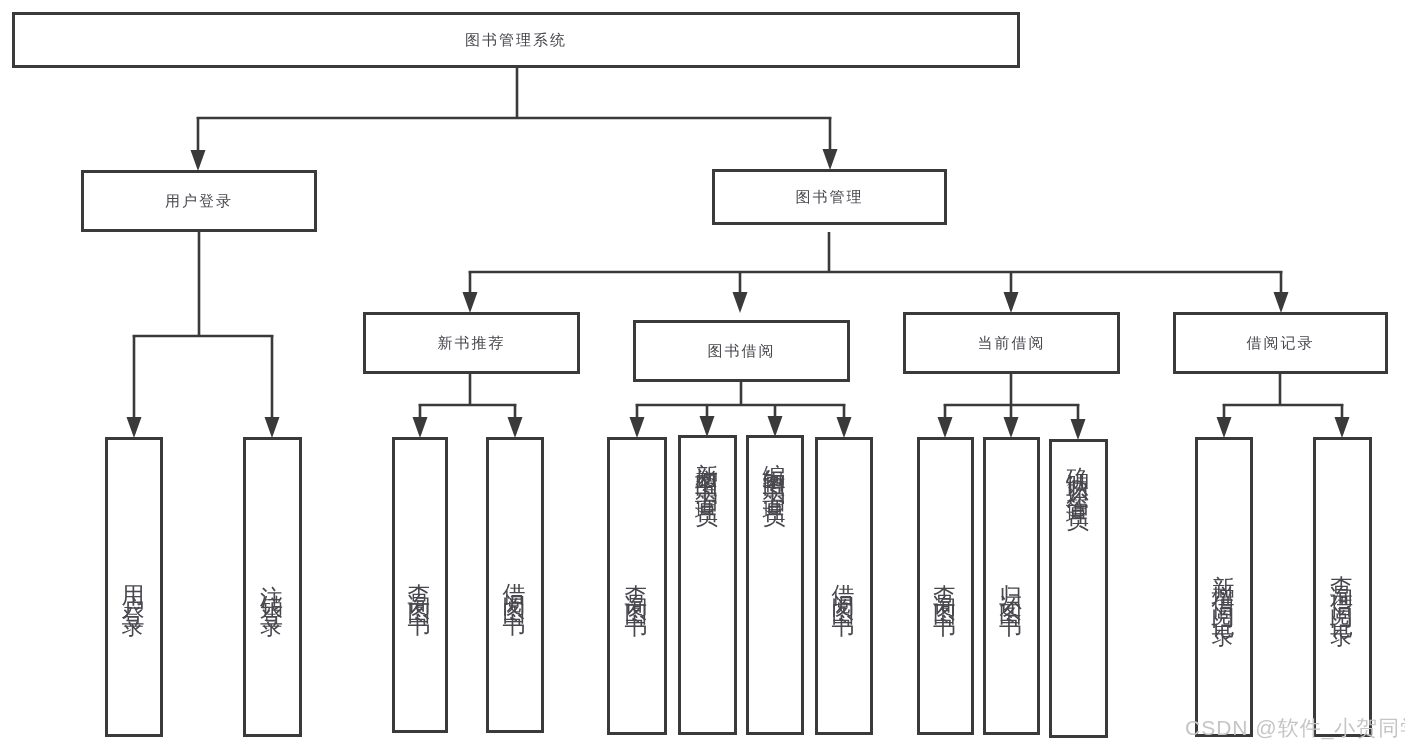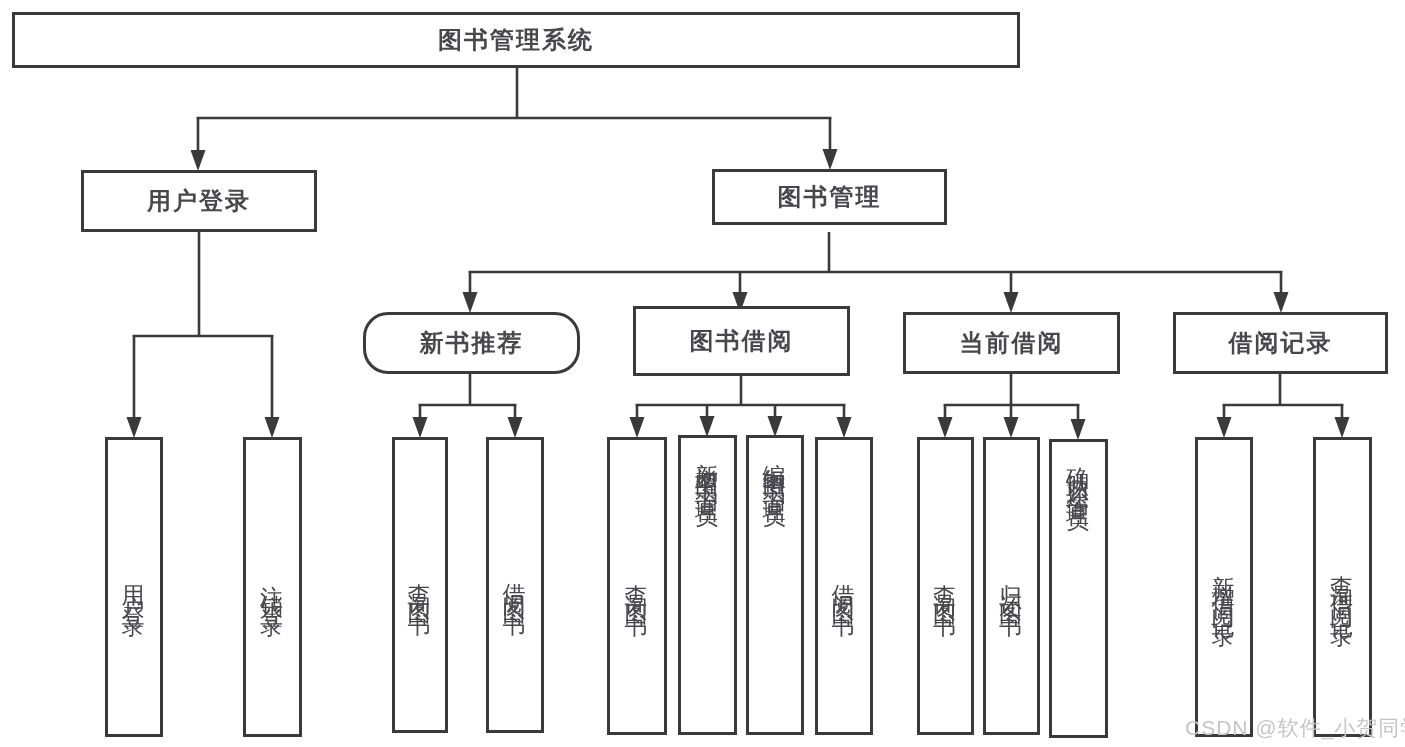--- a/index.html
+++ b/index.html
@@ -8,34 +8,34 @@
     font-family:"Liberation Sans","DejaVu Sans",sans-serif;overflow:hidden;
   }
   .wires{position:absolute;left:0;top:0;}
   .wires line{stroke:var(--line,#3a3a3a);stroke-width:2.6;}
   .wires polygon{fill:var(--line,#3a3a3a);}
   .box{
     position:absolute;box-sizing:border-box;border:3px solid var(--line,#3a3a3a);
     background:#fff;color:var(--text,#47474d);display:flex;align-items:center;
     justify-content:center;z-index:2;
   }
-  .hbox{font-size:24px;letter-spacing:2px;font-weight:700;}
+  .hbox{font-size:15px;letter-spacing:2px;font-weight:400;}
   .vbox{
     writing-mode:vertical-rl;text-orientation:mixed;font-size:23px;
     letter-spacing:10px;font-weight:500;
   }
   .vbox.dense{letter-spacing:6px;justify-content:flex-start;padding-top:7px;}
   
   .n-root{left:12px;top:12px;width:1008px;height:56px;}
   .n-login{left:81px;top:170px;width:236px;height:62px;}
   .n-mgmt{left:712px;top:169px;width:235px;height:56px;}
   .n-login-user{left:105px;top:437px;width:58px;height:300px;}
   .n-login-logout{left:243px;top:437px;width:59px;height:300px;}
-  .n-rec{left:363px;top:312px;width:217px;height:62px;border-radius:25px;}
-  .n-borrow{left:633px;top:306px;width:217px;height:70px;}
+  .n-rec{left:363px;top:312px;width:217px;height:62px;}
+  .n-borrow{left:633px;top:320px;width:217px;height:62px;}
   .n-current{left:903px;top:312px;width:217px;height:62px;}
   .n-records{left:1173px;top:312px;width:215px;height:62px;}
   .n-rec-query{left:392px;top:437px;width:56px;height:296px;}
   .n-rec-borrow{left:486px;top:437px;width:58px;height:296px;}
   .n-bor-query{left:607px;top:437px;width:60px;height:298px;}
   .n-bor-add{left:678px;top:435px;width:59px;height:300px;}
   .n-bor-edit{left:746px;top:435px;width:58px;height:300px;}
   .n-bor-borrow{left:815px;top:437px;width:58px;height:298px;}
   .n-cur-query{left:917px;top:437px;width:57px;height:298px;}
   .n-cur-return{left:983px;top:437px;width:57px;height:298px;}

